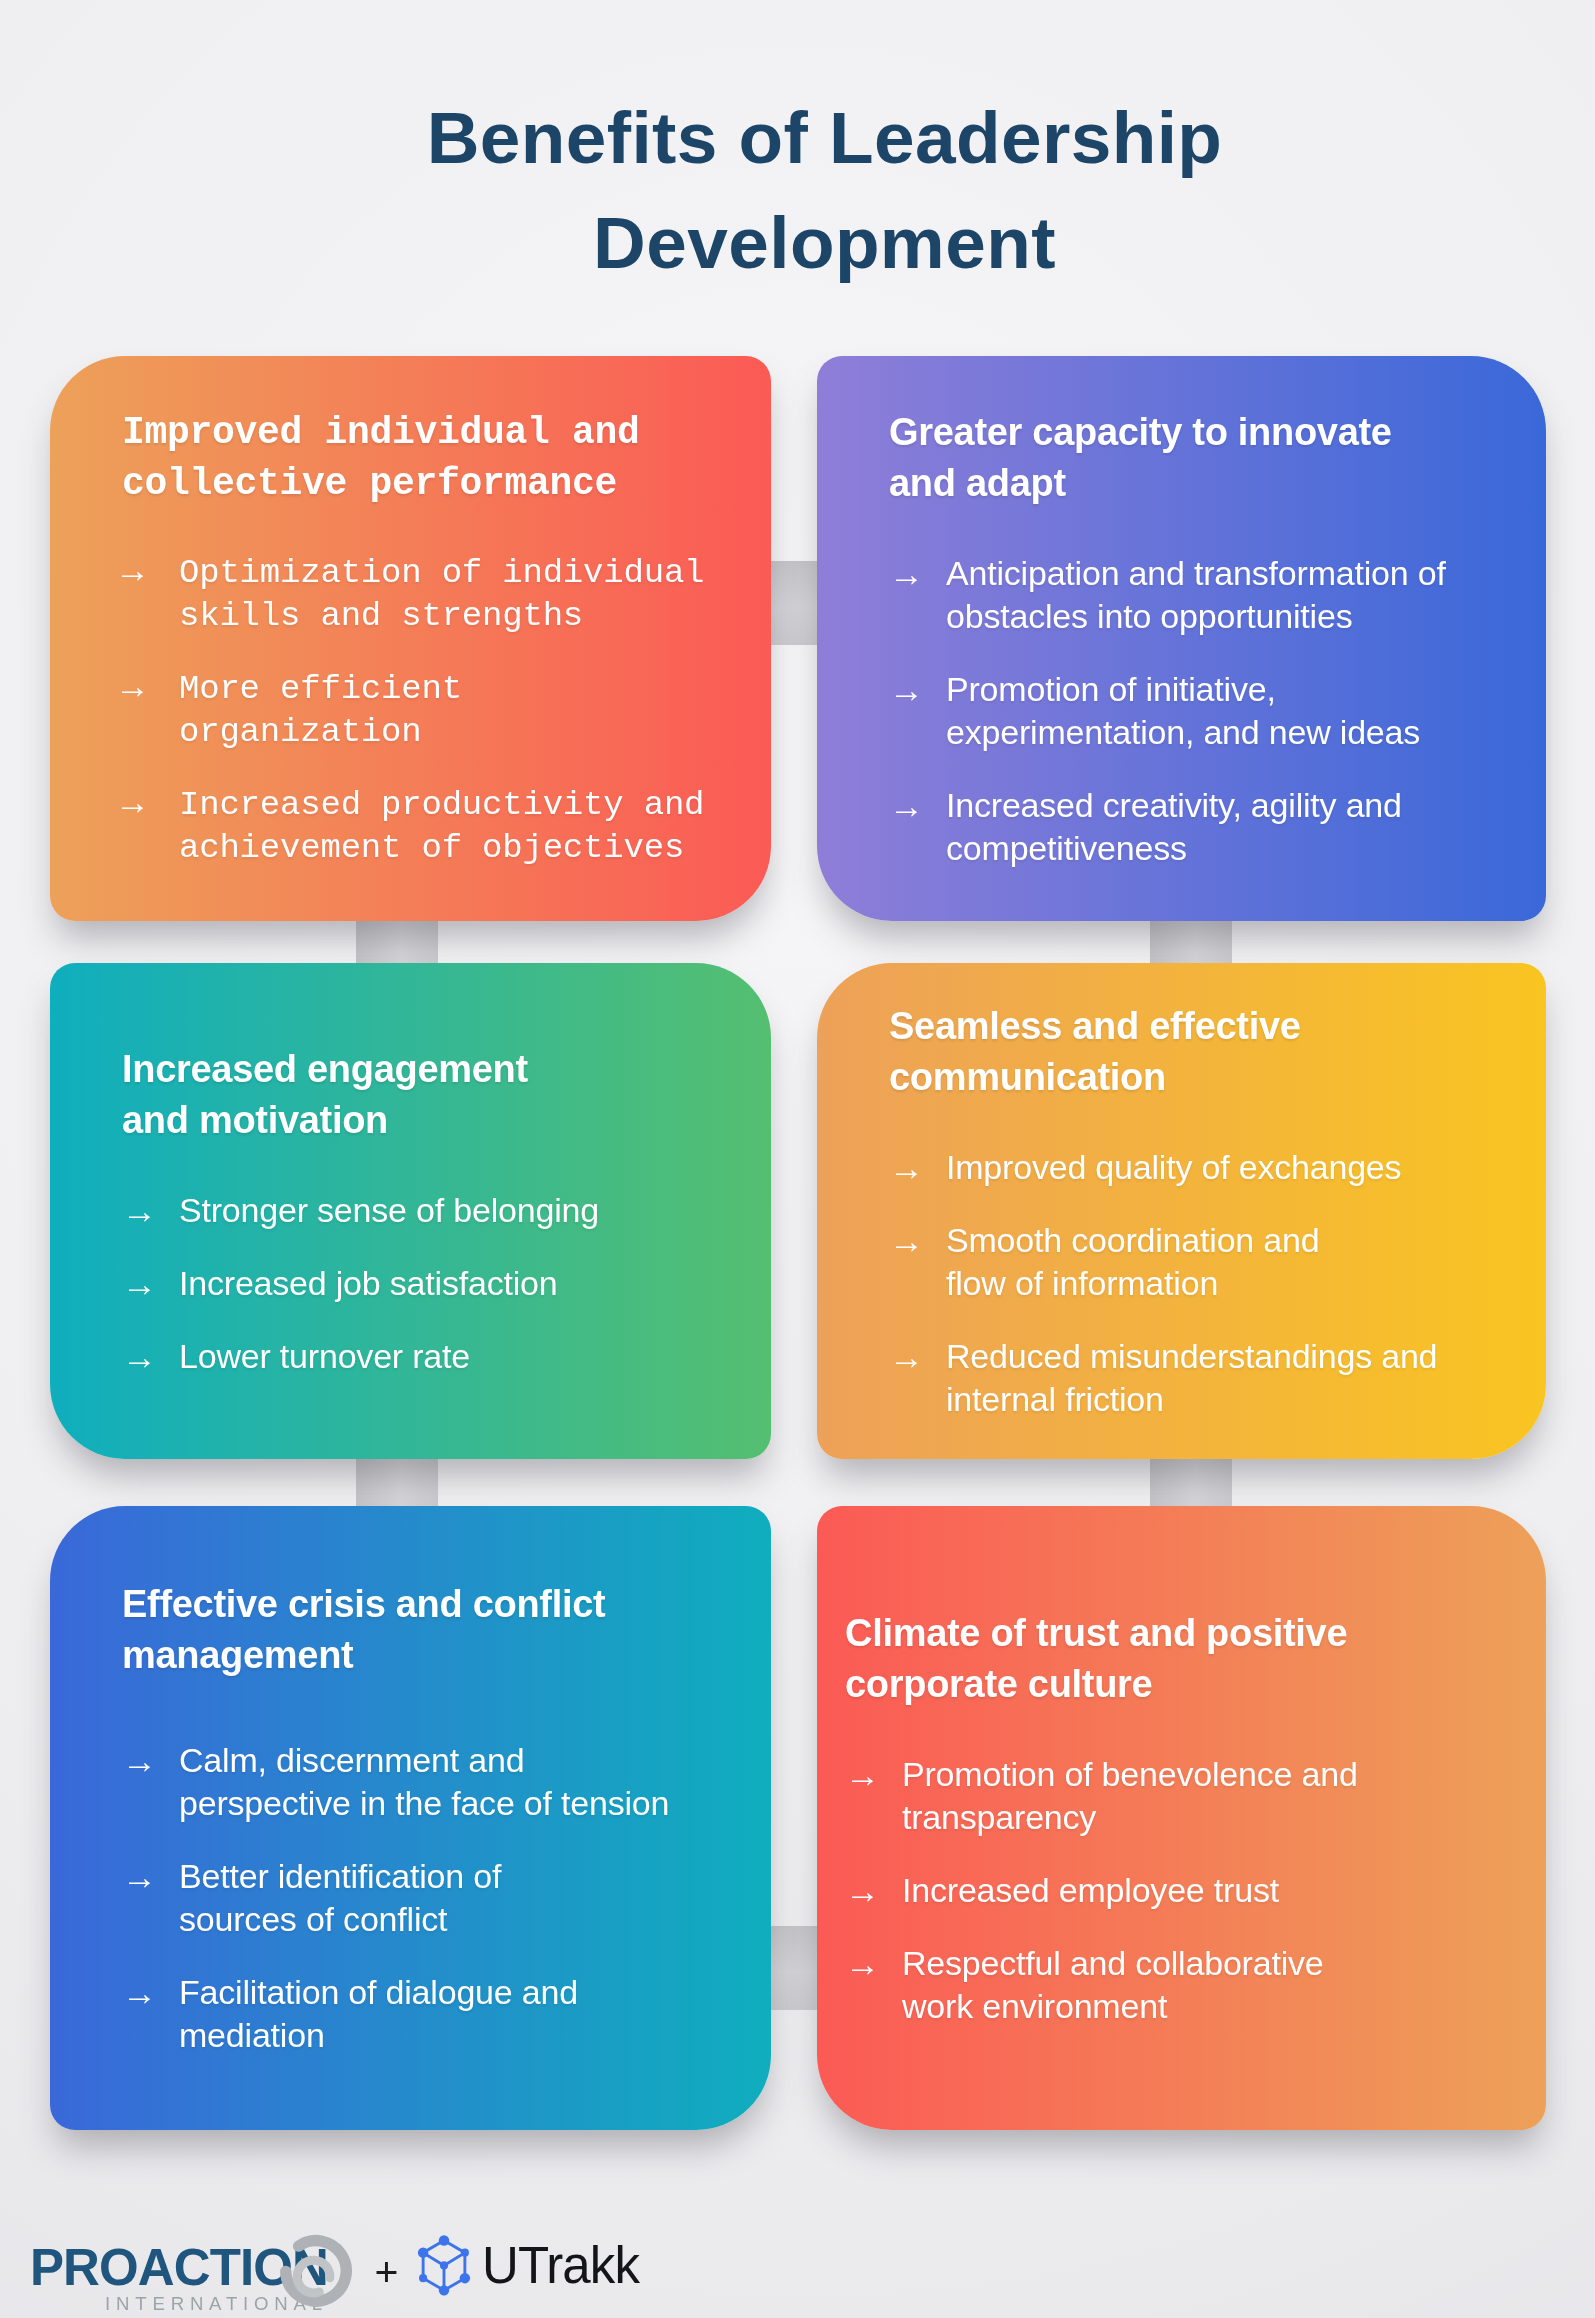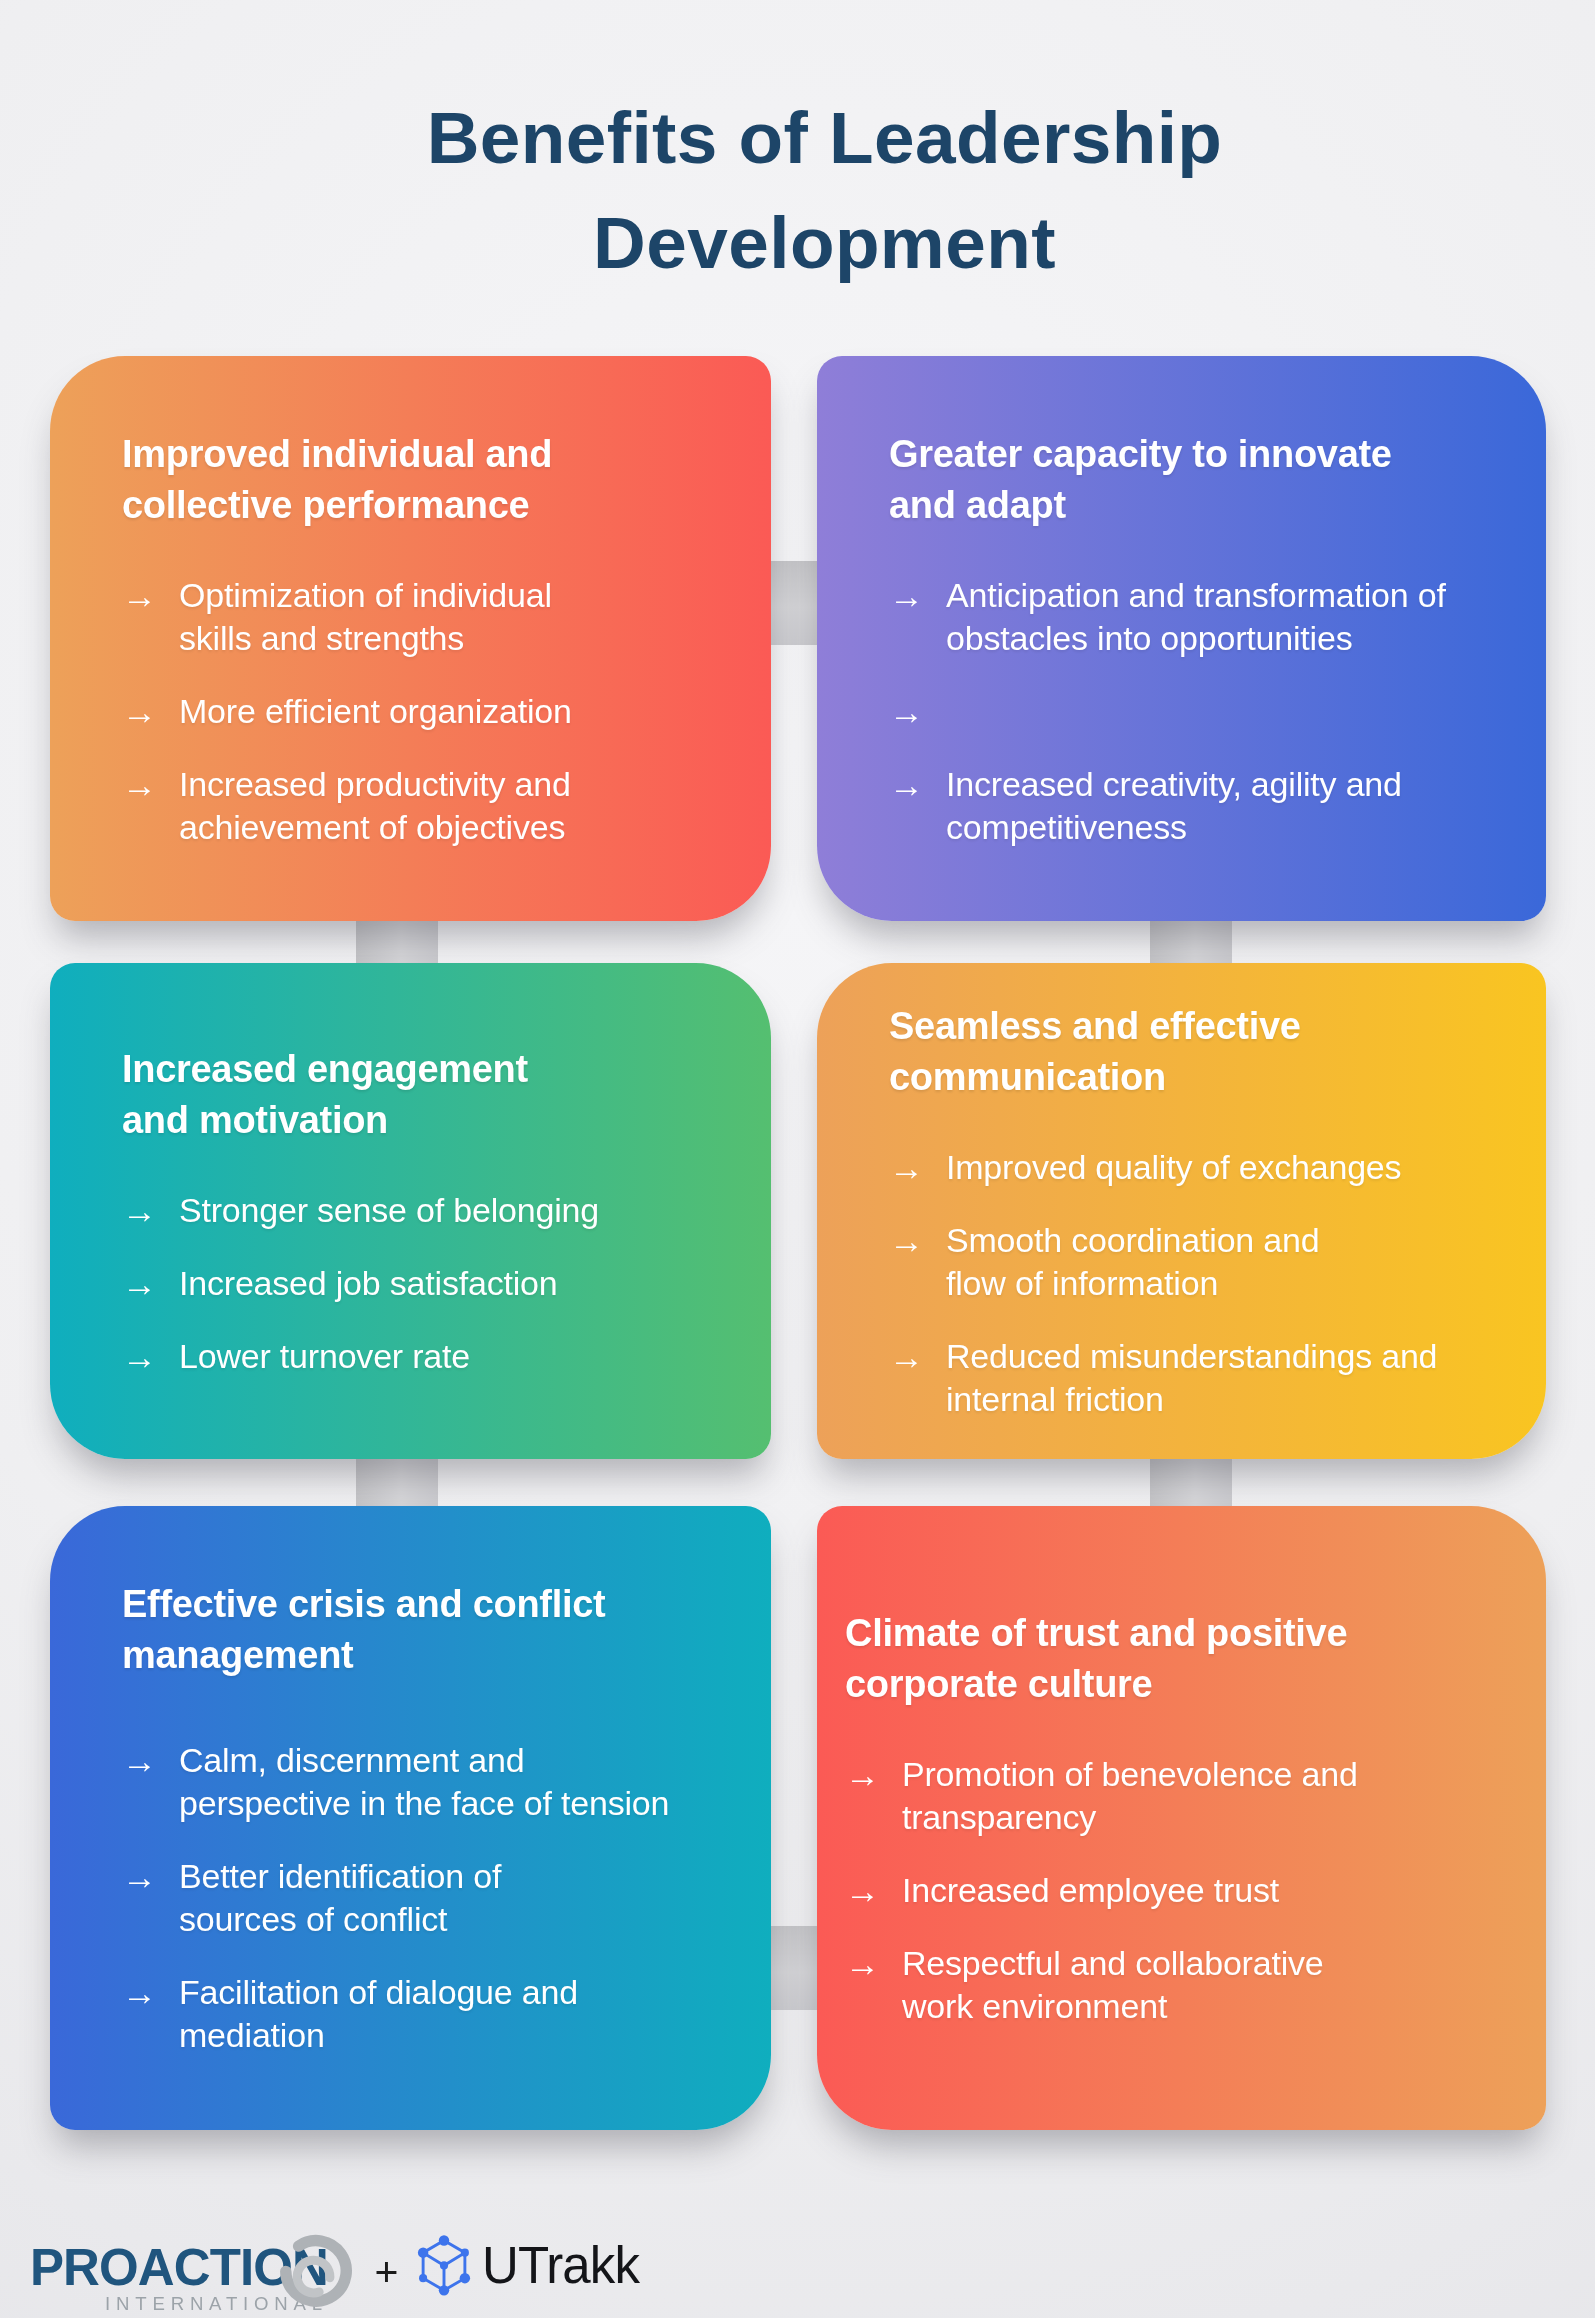--- a/index.html
+++ b/index.html
@@ -60,21 +60,21 @@
   <h1 class="title">Benefits of Leadership
 Development</h1>
 
   <div class="connector c-h1"></div>
   <div class="connector v c-v1"></div>
   <div class="connector v c-v2"></div>
   <div class="connector v c-v3"></div>
   <div class="connector v c-v4"></div>
   <div class="connector c-h3"></div>
 
-  <section class="card card1" style="background: linear-gradient(90deg, rgb(237, 161, 89), rgb(251, 90, 85));">
+  <section class="card card1" style="background: linear-gradient(90deg, rgb(237, 161, 89), rgb(251, 90, 85)); font-family: Liberation Mono, monospace;">
     <h2>Improved individual and
 collective performance</h2>
     <ul>
       <li class="bullet">
           <span class="arrow">→</span>
           <span class="btext">Optimization of individual
 skills and strengths</span>
         </li>
       <li class="bullet">
           <span class="arrow">→</span>
@@ -92,20 +92,22 @@
     <h2>Greater capacity to innovate
 and adapt</h2>
     <ul>
       <li class="bullet">
           <span class="arrow">→</span>
           <span class="btext">Anticipation and transformation of
 obstacles into opportunities</span>
         </li>
       <li class="bullet">
           <span class="arrow">→</span>
+          <span class="btext">Promotion of initiative,
+experimentation, and new ideas</span>
         </li>
       <li class="bullet">
           <span class="arrow">→</span>
           <span class="btext">Increased creativity, agility and
 competitiveness</span>
         </li>
     </ul>
   </section>
 
   <section class="card card3" style="background: linear-gradient(90deg, rgb(15, 174, 190), rgb(85, 191, 112));">

